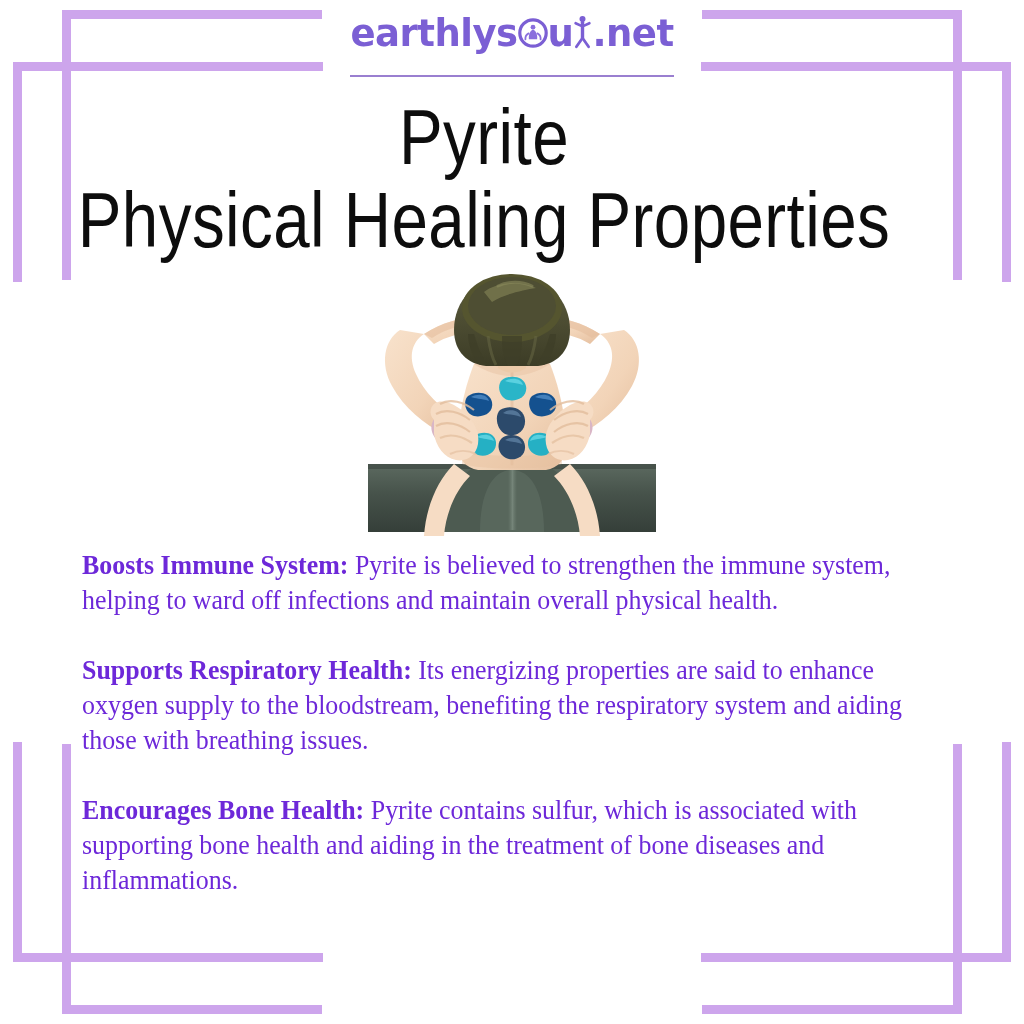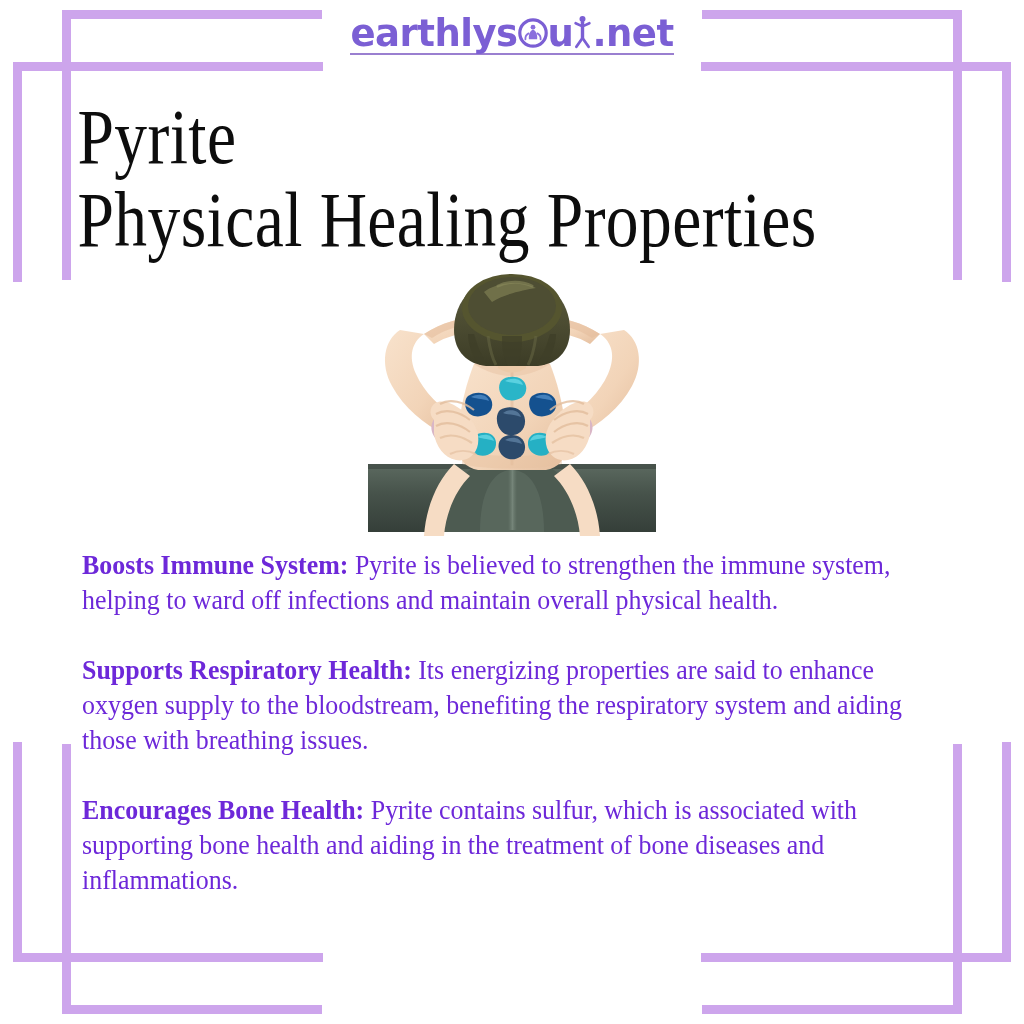--- a/index.html
+++ b/index.html
@@ -93,21 +93,21 @@
   #logo {
     position: absolute;
     left: 0; top: 14px;
     width: 1024px;
     text-align: center;
     line-height: 1;
   }
   #logo .logo-inner {
     display: inline-block;
     position: relative;
-    padding-bottom: 1px;
+    padding-bottom: 23px;
     border-bottom: 2px solid #9a7fd0;
   }
   #logo .logo-text {
     font-family: "DejaVu Sans", sans-serif;
     font-size: 37px;
     font-weight: 600;
     color: #7b5fd4;
     letter-spacing: -0.5px;
     vertical-align: middle;
   }
@@ -116,23 +116,23 @@
     vertical-align: middle;
     position: relative;
   }
   .logo-glyph svg { display: block; }
 
   
   #headline {
     position: absolute;
     left: 0; top: 76px;
     width: 968px;
-    text-align: left;
+    text-align: center;
     color: #0d0d0d;
-    font-family: Liberation Serif, serif;
+    font-family: Liberation Sans, sans-serif;
     font-weight: 400;
     line-height: 1.03;
   }
   #headline .line1 {
     display: block;
     font-size: 78px;
     transform: scaleX(0.84);
     letter-spacing: 0.5px;
   }
   #headline .line2 {

